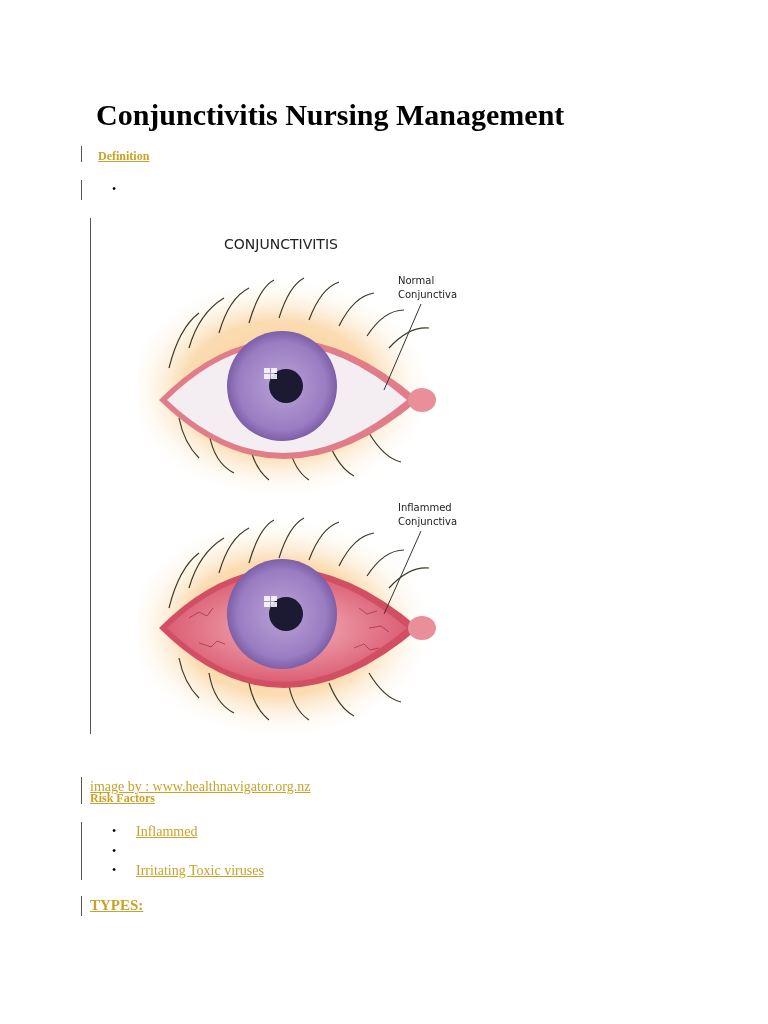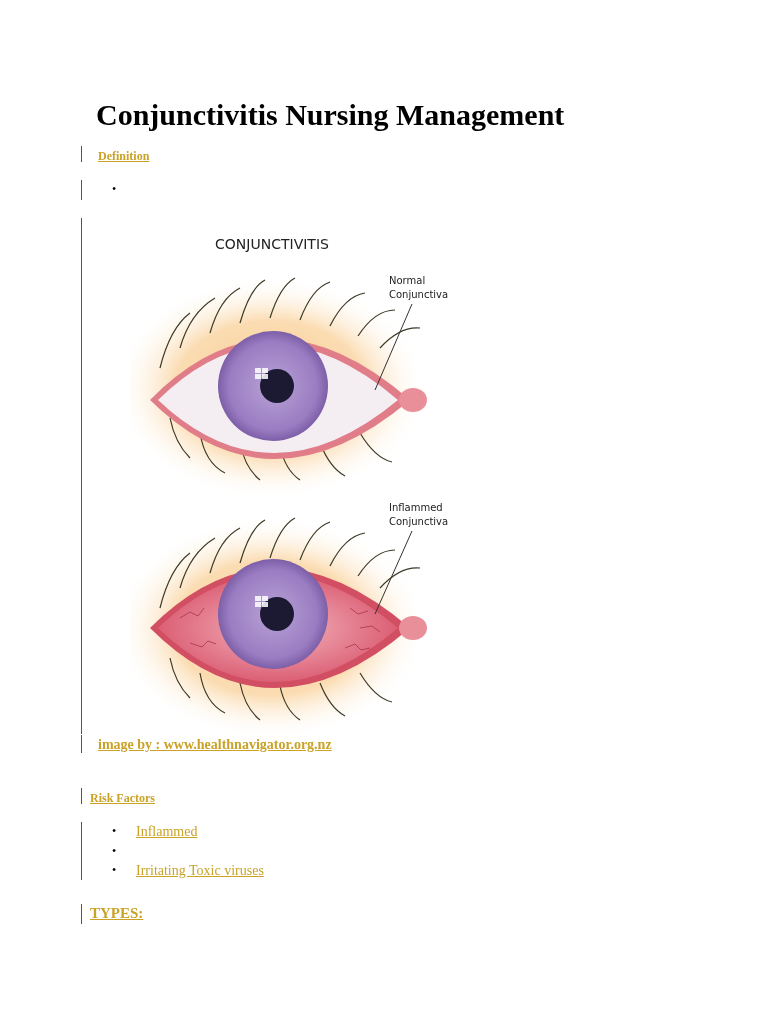--- a/index.html
+++ b/index.html
@@ -8,21 +8,21 @@
     .title { position: absolute; left: 90px; top: 92px; margin: 6px;
              font-size: 30px; font-weight: bold; letter-spacing: 0px; white-space: nowrap; }
     .block { position: absolute; left: 81px; border-left: 1px solid #555; }
     .link { color: #c9a227; text-decoration: underline; text-decoration-color: #c9a227; }
     .h-small { font-size: 12px; font-weight: bold; }
     .body-text { font-size: 14px; }
     .h-types { font-size: 15px; font-weight: bold; }
     ul { margin: 0; padding: 0; list-style: none; }
     li { position: relative; padding-left: 54px; font-size: 14px; line-height: 19px; height: 19.5px; }
     li .bullet { position: absolute; left: 30px; top: 0; color: #000; font-size: 12px; }
-    .figure { position: absolute; left: 81px; top: 218px; height: 516px; width: 420px; border-left: 1px solid #555; }
+    .figure { position: absolute; left: 90px; top: 218px; height: 516px; width: 420px; border-left: 1px solid #555; }
     .fig-svg { position: absolute; left: 48px; top: 0; }
   </style>
 </head>
 <body>
 
 <h1 class="title">Conjunctivitis Nursing Management</h1>
 
 <div class="block" style="top:146px; height:16px; padding-left:16px;">
   <a class="link h-small">Definition</a>
 </div>
@@ -120,21 +120,21 @@
     <rect x="125" y="378" width="6" height="5" fill="#fff" opacity="0.85"></rect>
       <rect x="132" y="378" width="6" height="5" fill="#fff" opacity="0.85"></rect>
     <rect x="125" y="384" width="6" height="5" fill="#fff" opacity="0.85"></rect>
       <rect x="132" y="384" width="6" height="5" fill="#fff" opacity="0.85"></rect>
     <text x="259" y="293" font-family="DejaVu Sans, sans-serif" font-size="10" fill="#222">Inflammed</text>
     <text x="259" y="307" font-family="DejaVu Sans, sans-serif" font-size="10" fill="#222">Conjunctiva</text>
     <line x1="282" y1="313" x2="245" y2="396" stroke="#333" stroke-width="1"></line>
   </svg>
 </div>
 
-<div class="block" style="top:735px; height:18px; padding-left:16px;font-weight:bold;">
+<div class="block" style="top:777px; height:18px; padding-left:8px;">
   <a class="link body-text">image by : www.healthnavigator.org.nz</a>
 </div>
 
 <div class="block" style="top:788px; height:16px; padding-left:8px;">
   <a class="link h-small">Risk Factors</a>
 </div>
 
 <div class="block" style="top:822px; height:58px;">
   <ul>
     <li>
@@ -144,15 +144,15 @@
     <li>
       <span class="bullet">•</span>
     </li>
     <li>
       <span class="bullet">•</span>
       <a class="link">Irritating Toxic viruses</a>
     </li>
   </ul>
 </div>
 
-<div class="block" style="top:896px; height:20px; padding-left:8px;margin-top:8px;">
+<div class="block" style="top:896px; height:20px; padding-left:8px;">
   <a class="link h-types">TYPES:</a>
 </div>
 
 </body></html>

